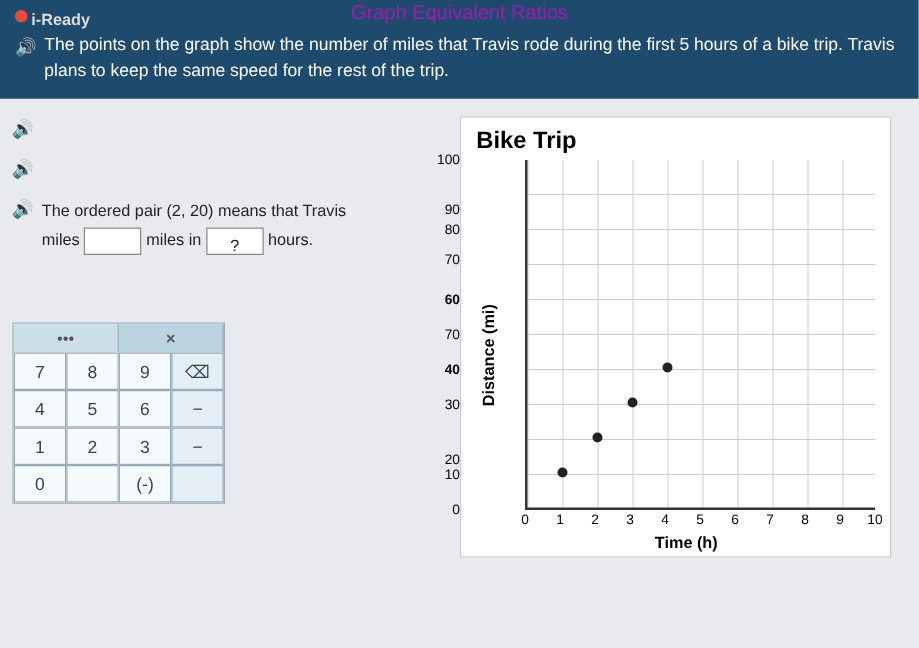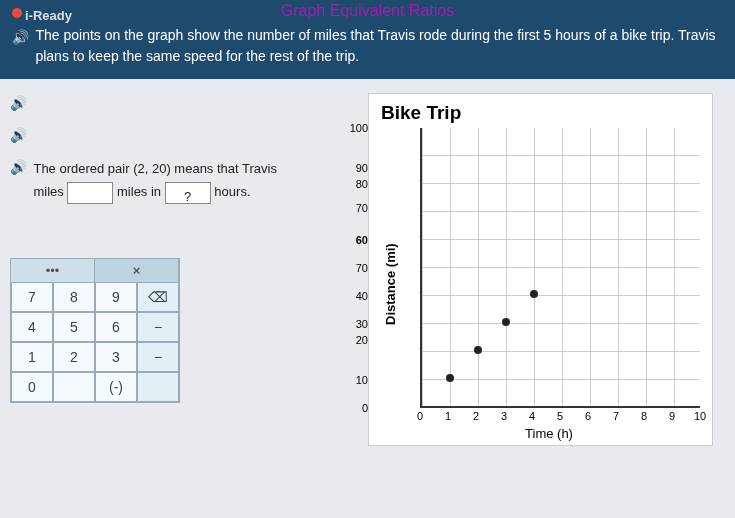--- a/index.html
+++ b/index.html
@@ -29,21 +29,21 @@
   .chart-title { text-align: left; font-weight: bold; font-size: 19px; margin-bottom: 4px; }
   .chart-inner { display: flex; }
   .ylabel { writing-mode: vertical-rl; transform: rotate(180deg); text-align: center; font-size: 13px; font-weight: bold; padding-right: 2px; }
   .plot-col { flex: 1; }
   .plot { position: relative; width: 280px; height: 280px; border-left: 2px solid #333; border-bottom: 2px solid #333; background-image: linear-gradient(to right, #ccc 1px, transparent 1px), linear-gradient(to top, #ccc 1px, transparent 1px); background-size: 28px 28px; }
   .point { position: absolute; width: 8px; height: 8px; background: #222; border-radius: 50%; transform: translate(-50%, 50%); }
   .yticks { position: absolute; left: -26px; top: 0; height: 100%; }
   .ytick { position: absolute; font-size: 11px; right: 4px; transform: translateY(50%); }
   .xticks { position: relative; width: 280px; height: 16px; margin-left: 22px; }
   .xtick { position: absolute; font-size: 11px; transform: translateX(-50%); top: 2px; }
-  .xlabel { text-align: center; font-size: 13px; font-weight: normal; margin-top: 2px; }
+  .xlabel { text-align: center; font-size: 13px; font-weight: bold; margin-top: 2px; }
   .plot-area { display:flex; }
   .plot-left-pad { width:22px; position:relative;}
 </style>
 </head>
 <body>
 
 <div style="position:relative">
   <span class="tab-title">Graph Equivalent Ratios</span>
 </div>
 
@@ -107,23 +107,23 @@
   <div class="chart-wrap">
     <div class="chart-title">Bike Trip</div>
     <div class="chart-inner">
       <div class="ylabel">Distance (mi)</div>
       <div class="plot-col">
         <div class="plot-area">
           <div class="plot-left-pad">
               <div class="yticks" id="yticks">
                 <div class="ytick" style="bottom: 0px;">0</div>
                 <div class="ytick" style="bottom: 28px;">10</div>
-                <div class="ytick" style="bottom: 68px;">20</div>
+                <div class="ytick" style="bottom: 40px;">20</div>
                 <div class="ytick" style="bottom: 84px;">30</div>
-                <div class="ytick" style="bottom: 112px;">40</div>
+                <div class="ytick" style="bottom: 112px; font-weight: bold;">40</div>
                 <div class="ytick" style="bottom: 140px;">70</div>
                 <div class="ytick" style="bottom: 168px; font-weight: bold;">60</div>
                 <div class="ytick" style="bottom: 200px; margin-left: 24px;">70</div>
                 <div class="ytick" style="bottom: 224px;">80</div>
                 <div class="ytick" style="bottom: 240px;">90</div>
                 <div class="ytick" style="bottom: 280px;">100</div>
               </div>
             </div>
           <div class="plot" id="plot">
               <div class="point" style="left: 28px; bottom: 28px;"></div>

